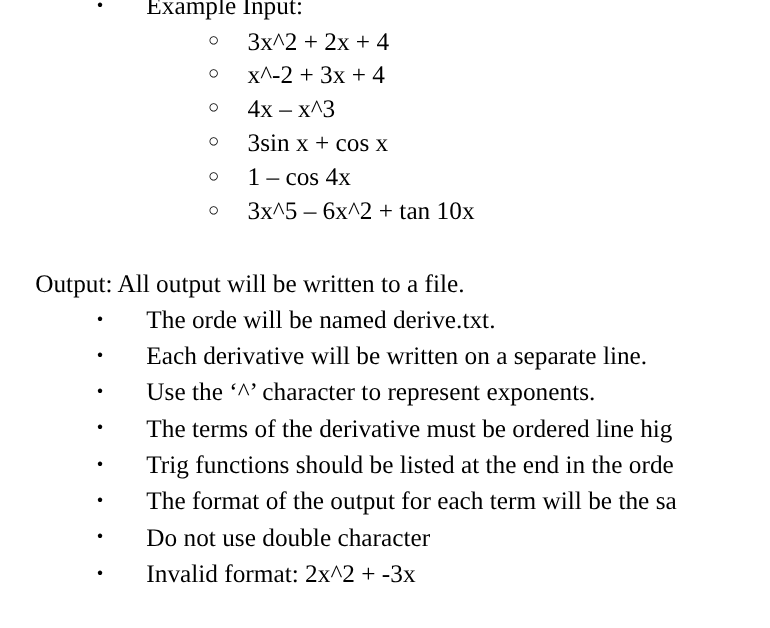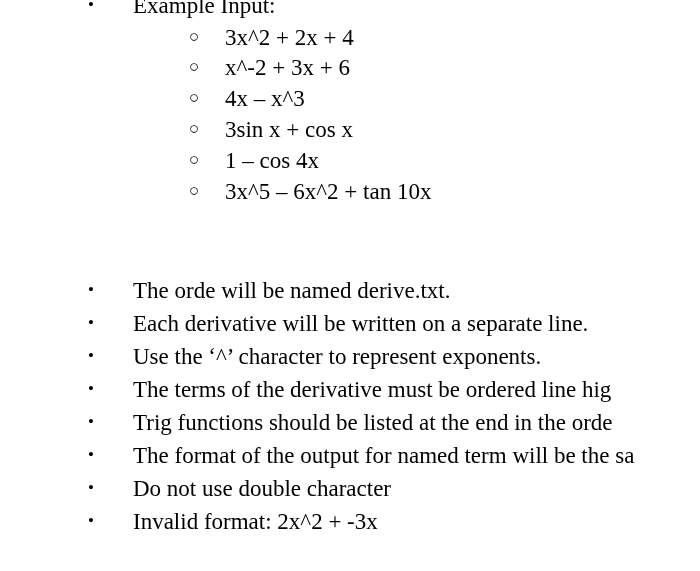--- a/index.html
+++ b/index.html
@@ -84,21 +84,21 @@
     <span class="txt">Example Input:</span>
   </div>
 
   <div class="row lvl2" style="top:26px;">
     <span class="marker">○</span>
     <span class="txt">3x^2 + 2x + 4</span>
   </div>
 
   <div class="row lvl2" style="top:56px;">
     <span class="marker">○</span>
-    <span class="txt">x^-2 + 3x + 6</span>
+    <span class="txt">x^-2 + 3x + 4</span>
   </div>
 
   <div class="row lvl2" style="top:87px;">
     <span class="marker">○</span>
     <span class="txt">4x – x^3</span>
   </div>
 
   <div class="row lvl2" style="top:118px;">
     <span class="marker">○</span>
     <span class="txt">3sin x + cos x</span>
@@ -107,20 +107,21 @@
   <div class="row lvl2" style="top:149px;">
     <span class="marker">○</span>
     <span class="txt">1 – cos 4x</span>
   </div>
 
   <div class="row lvl2" style="top:180px;">
     <span class="marker">○</span>
     <span class="txt">3x^5 – 6x^2 + tan 10x</span>
   </div>
 
+  <div class="para" style="top:246px;">Output: All output will be written to a file.</div>
 
   <div class="row lvl1" style="top:279px;">
     <span class="marker">•</span>
     <span class="txt">The orde will be named derive.txt.</span>
   </div>
 
   <div class="row lvl1" style="top:312px;">
     <span class="marker">•</span>
     <span class="txt">Each derivative will be written on a separate line.</span>
   </div>
@@ -135,21 +136,21 @@
     <span class="txt">The terms of the derivative must be ordered line hig</span>
   </div>
 
   <div class="row lvl1" style="top:411px;">
     <span class="marker">•</span>
     <span class="txt">Trig functions should be listed at the end in the orde</span>
   </div>
 
   <div class="row lvl1" style="top:444px;">
     <span class="marker">•</span>
-    <span class="txt">The format of the output for named term will be the sa</span>
+    <span class="txt">The format of the output for each term will be the sa</span>
   </div>
 
   <div class="row lvl1" style="top:477px;">
     <span class="marker">•</span>
     <span class="txt">Do not use double character</span>
   </div>
 
   <div class="row lvl1" style="top:510px;">
     <span class="marker">•</span>
     <span class="txt">Invalid format: 2x^2 + -3x</span>

